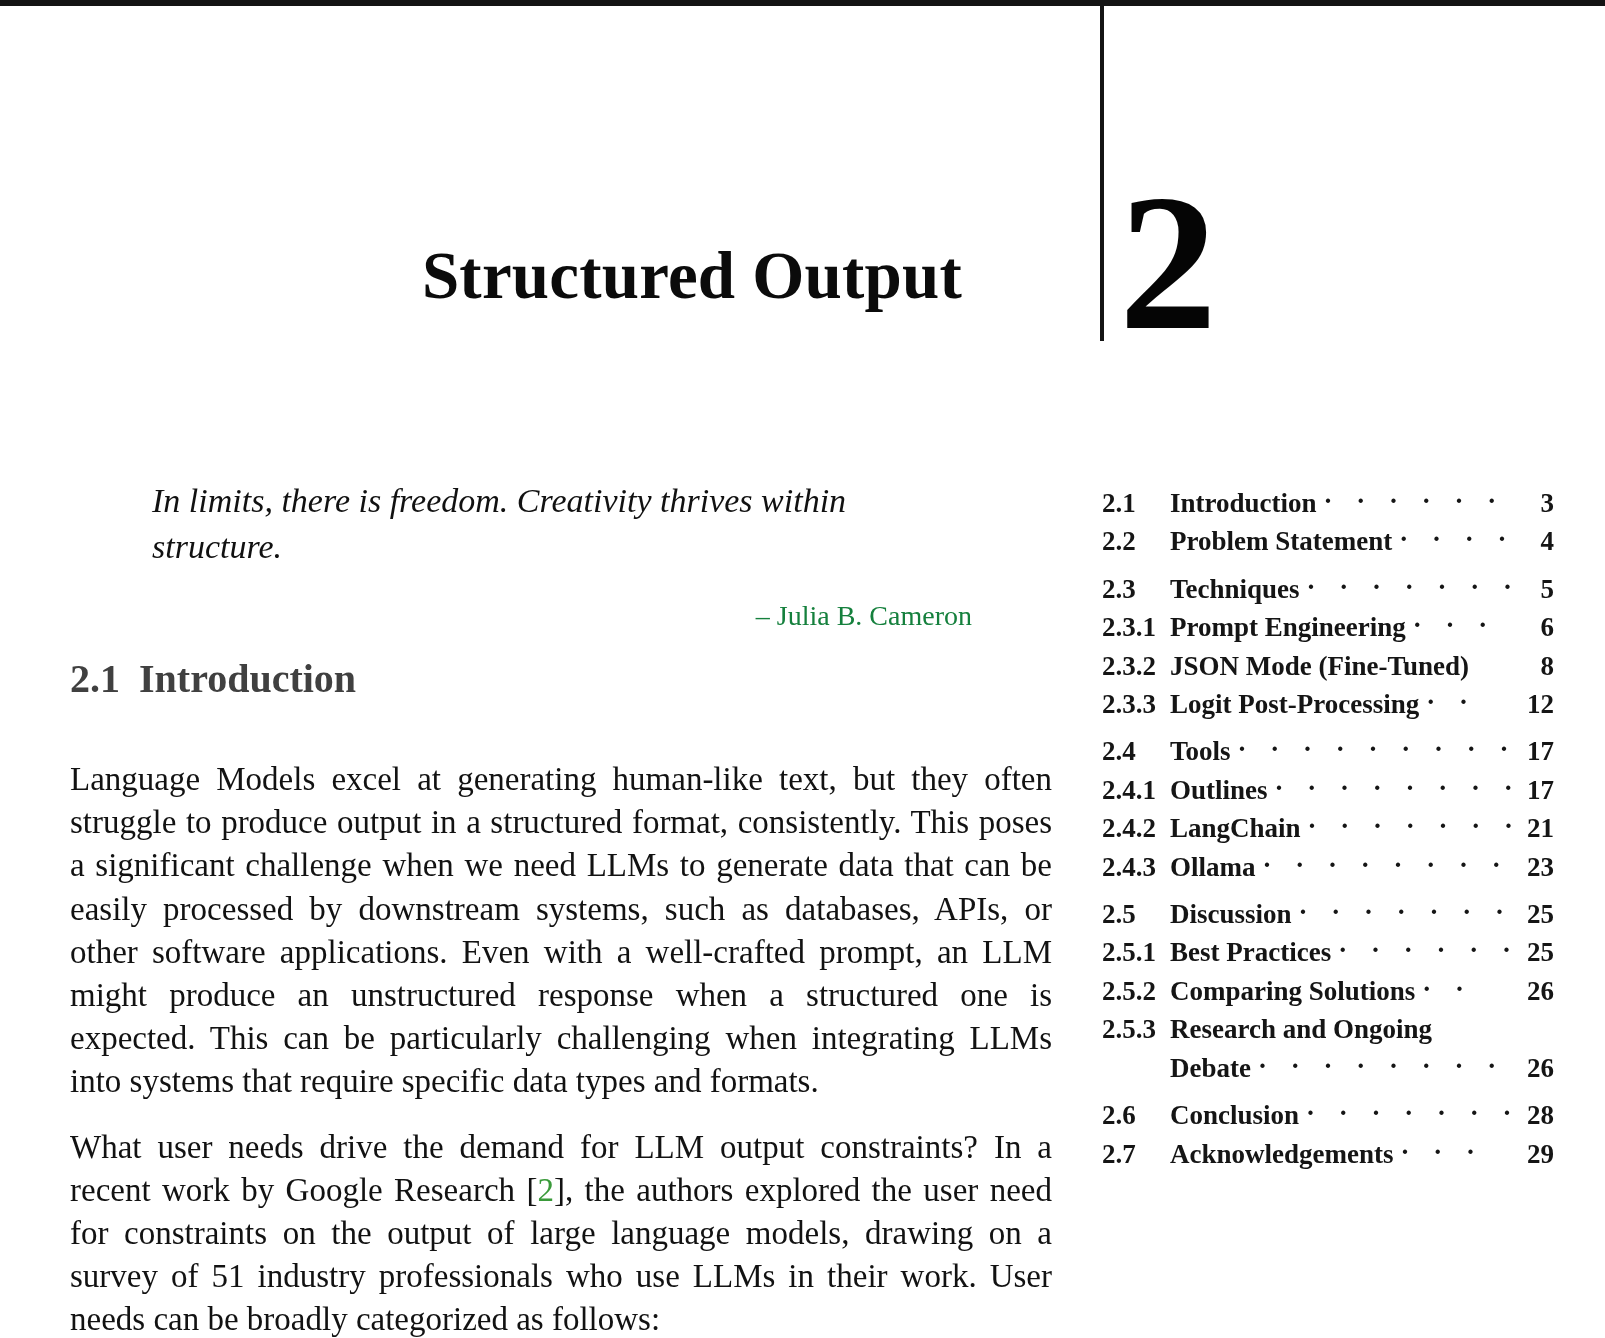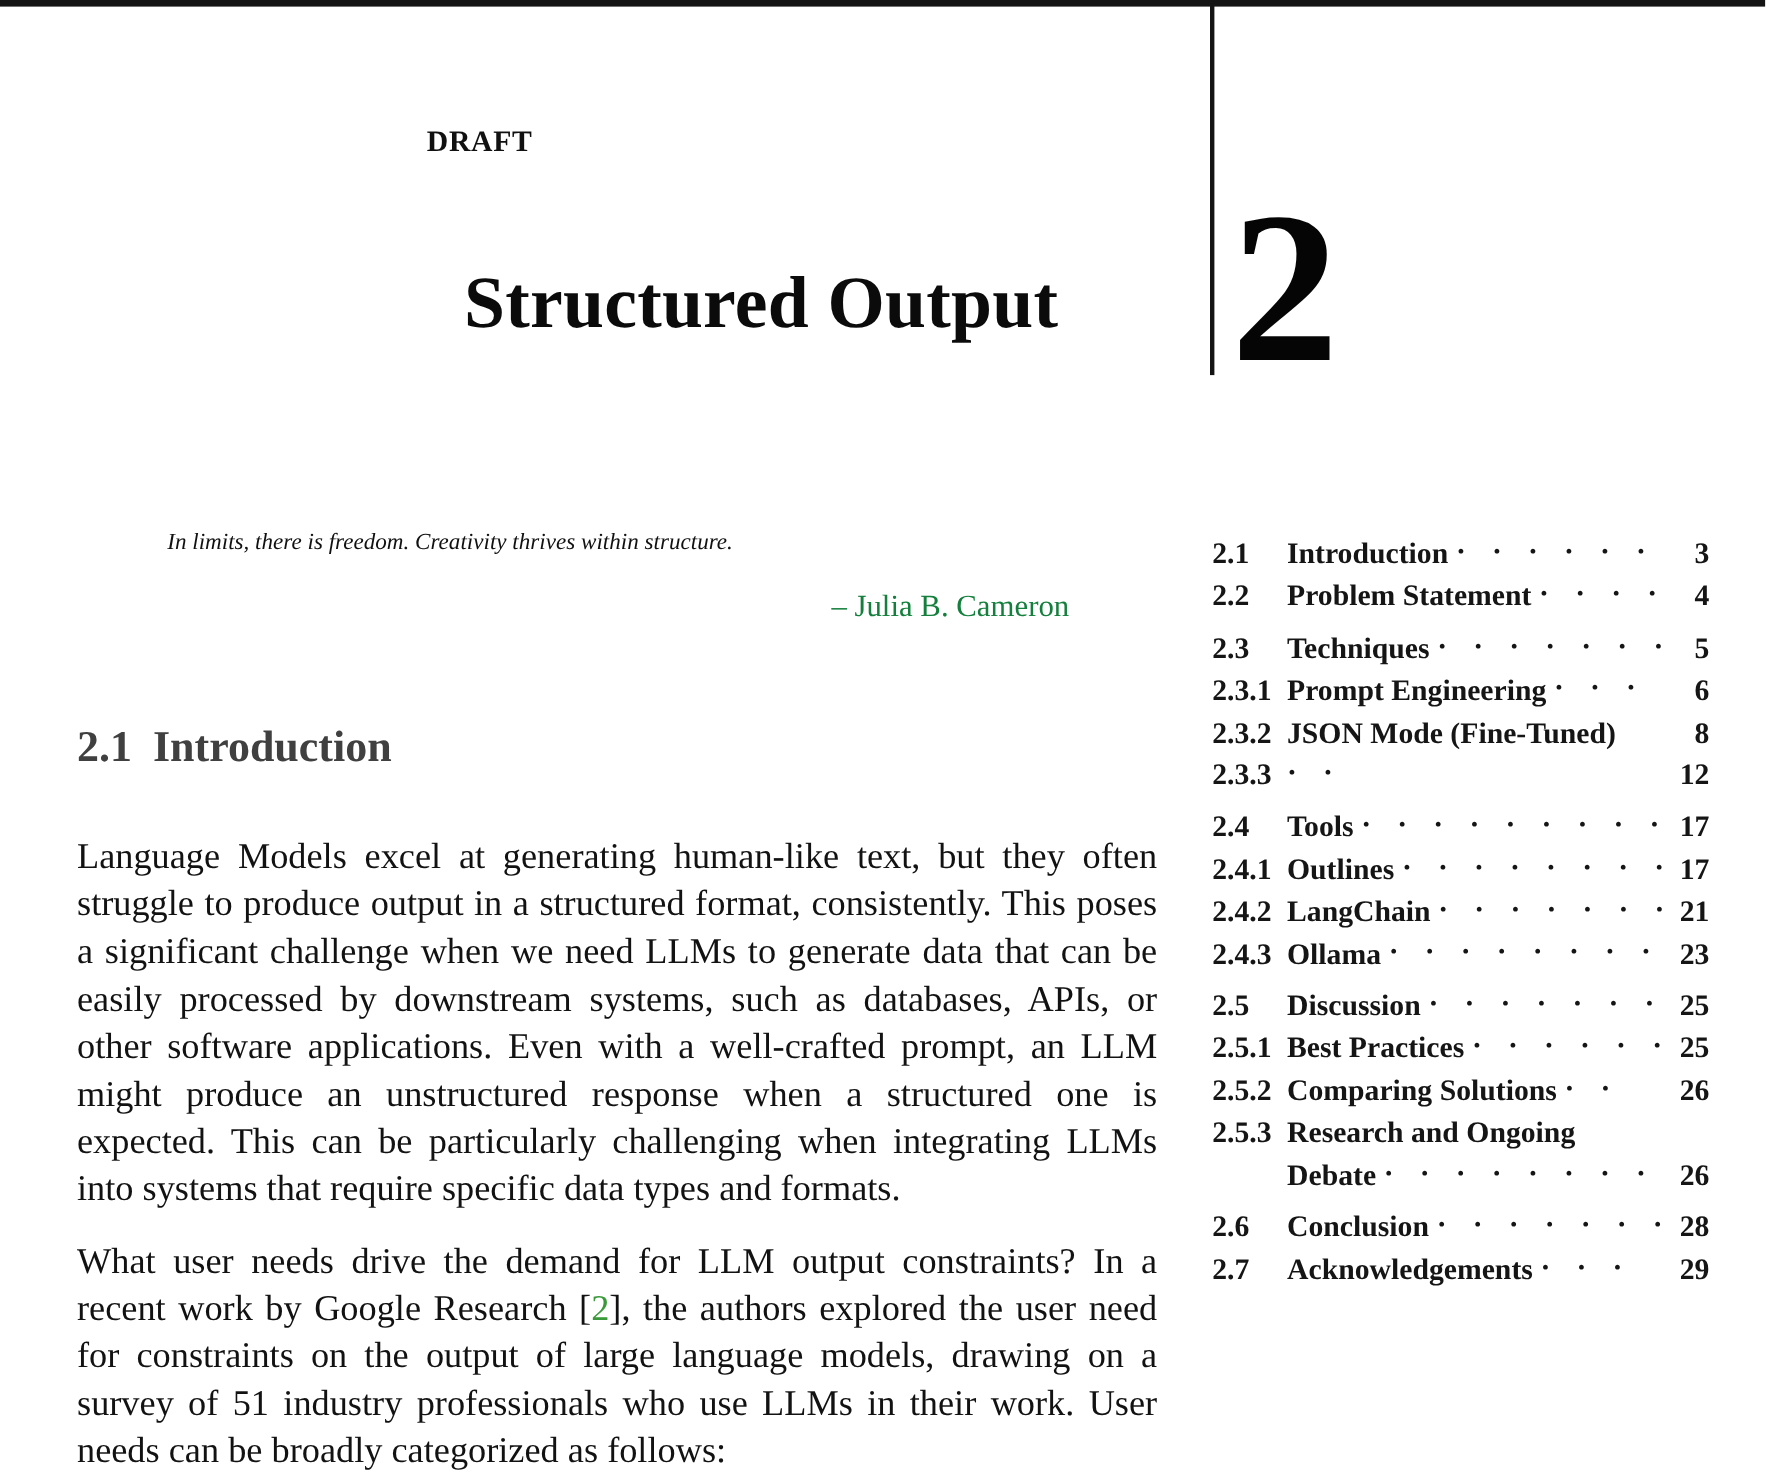--- a/index.html
+++ b/index.html
@@ -81,21 +81,21 @@
 
   
   .epigraph {
     position: absolute;
     left: 152px;
     top: 478px;
     width: 820px;
   }
   .epigraph-quote {
     font-style: italic;
-    font-size: 21px;
+    font-size: 34px;
     line-height: 1.35;
     color: #111111;
   }
   .epigraph-attrib {
     margin-top: 30px;
     text-align: right;
     font-size: 28px;
     color: #15803d;
   }
 
@@ -185,21 +185,20 @@
 </style>
 </head>
 <body>
 
 <div id="page">
 
   <div class="top-band"></div>
 
   <div class="chapter-rule"></div>
 
-  <div class="draft-mark">DRAFT</div>
 
   <div class="chapter-title">Structured Output</div>
 
   <div class="chapter-number">2</div>
 
   <div class="epigraph">
     <div class="epigraph-quote">In limits, there is freedom. Creativity thrives within structure.</div>
     <div class="epigraph-attrib">– Julia B. Cameron</div>
   </div>
 
@@ -238,20 +237,21 @@
         <span class="toc-page">6</span>
       </div>
       <div class="toc-row nodots">
         <span class="toc-num">2.3.2</span>
         <span class="toc-label">JSON Mode (Fine-Tuned)</span>
         <span class="toc-dots"></span>
         <span class="toc-page">8</span>
       </div>
       <div class="toc-row">
         <span class="toc-num">2.3.3</span>
+        <span class="toc-label">Logit Post-Processing</span>
         <span class="toc-dots">· ·</span>
         <span class="toc-page">12</span>
       </div>
       <div class="toc-row gap-before">
         <span class="toc-num">2.4</span>
         <span class="toc-label">Tools</span>
         <span class="toc-dots">· · · · · · · · · · ·</span>
         <span class="toc-page">17</span>
       </div>
       <div class="toc-row">

